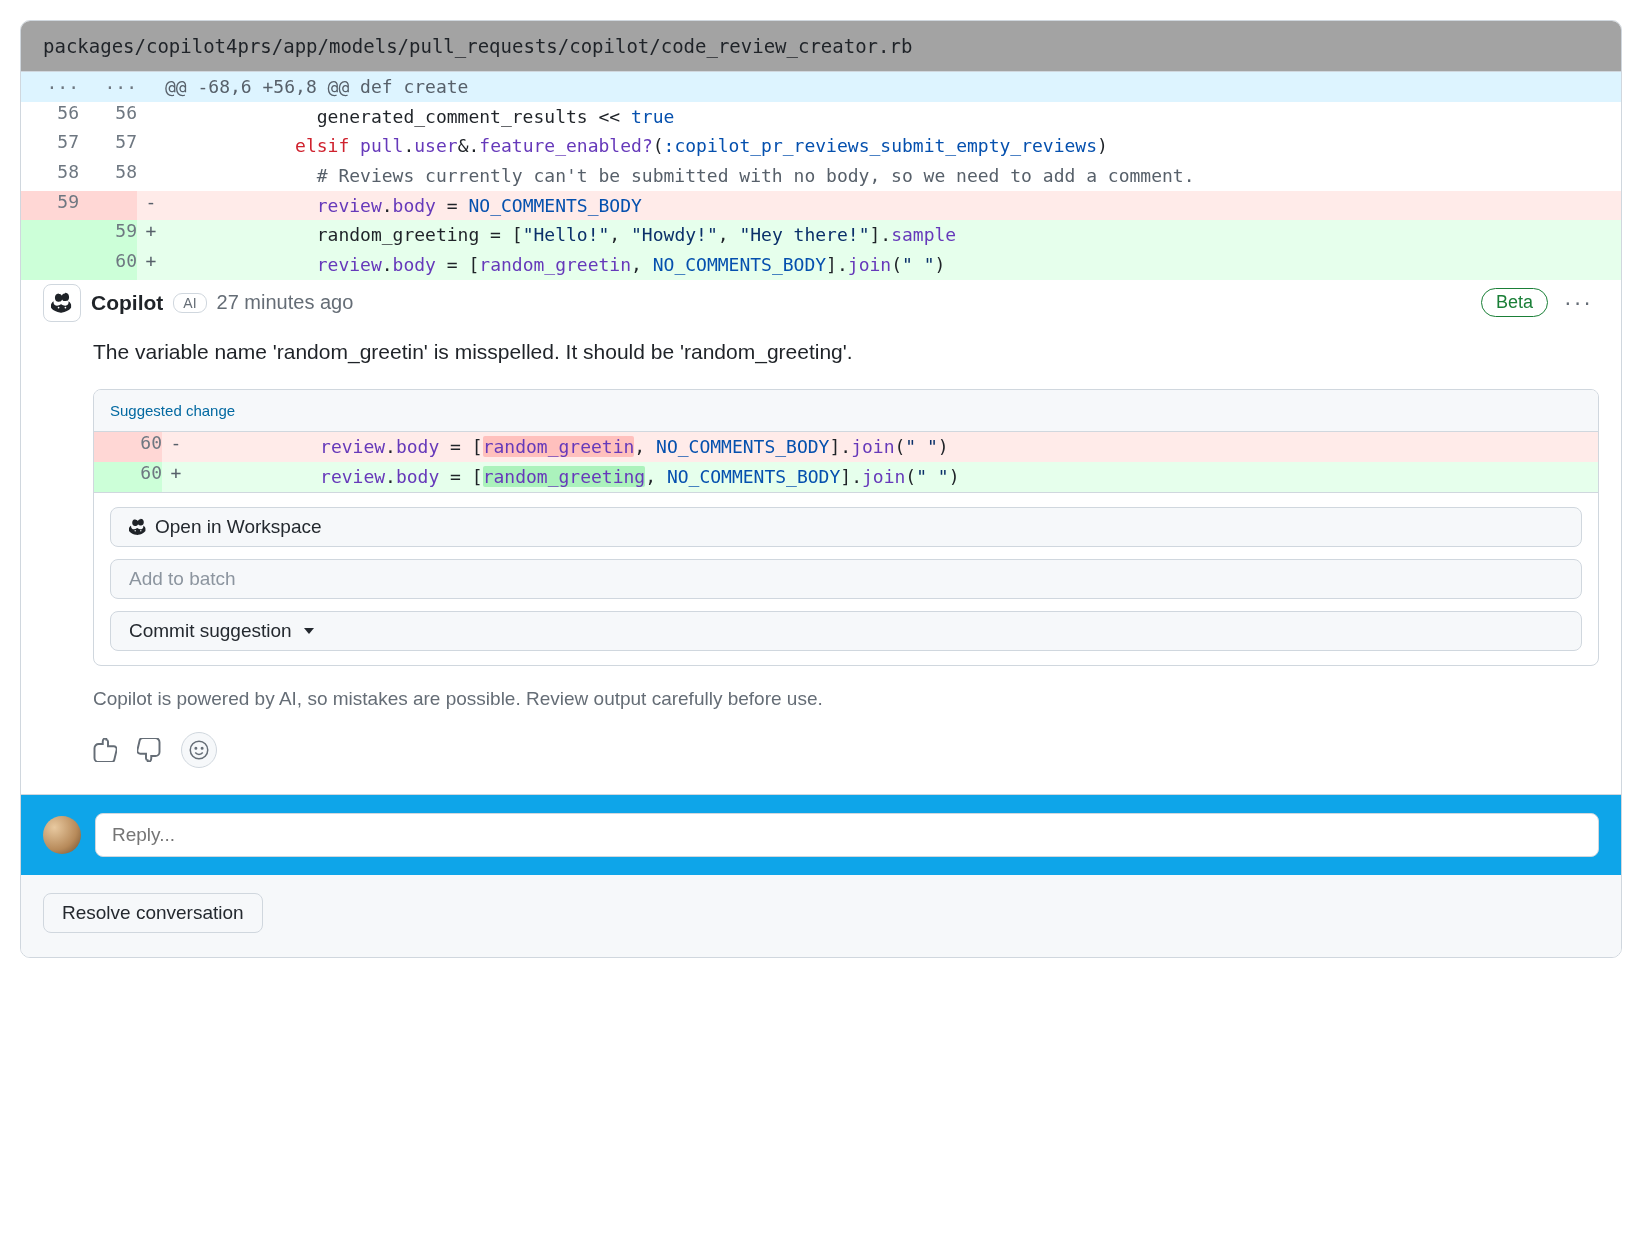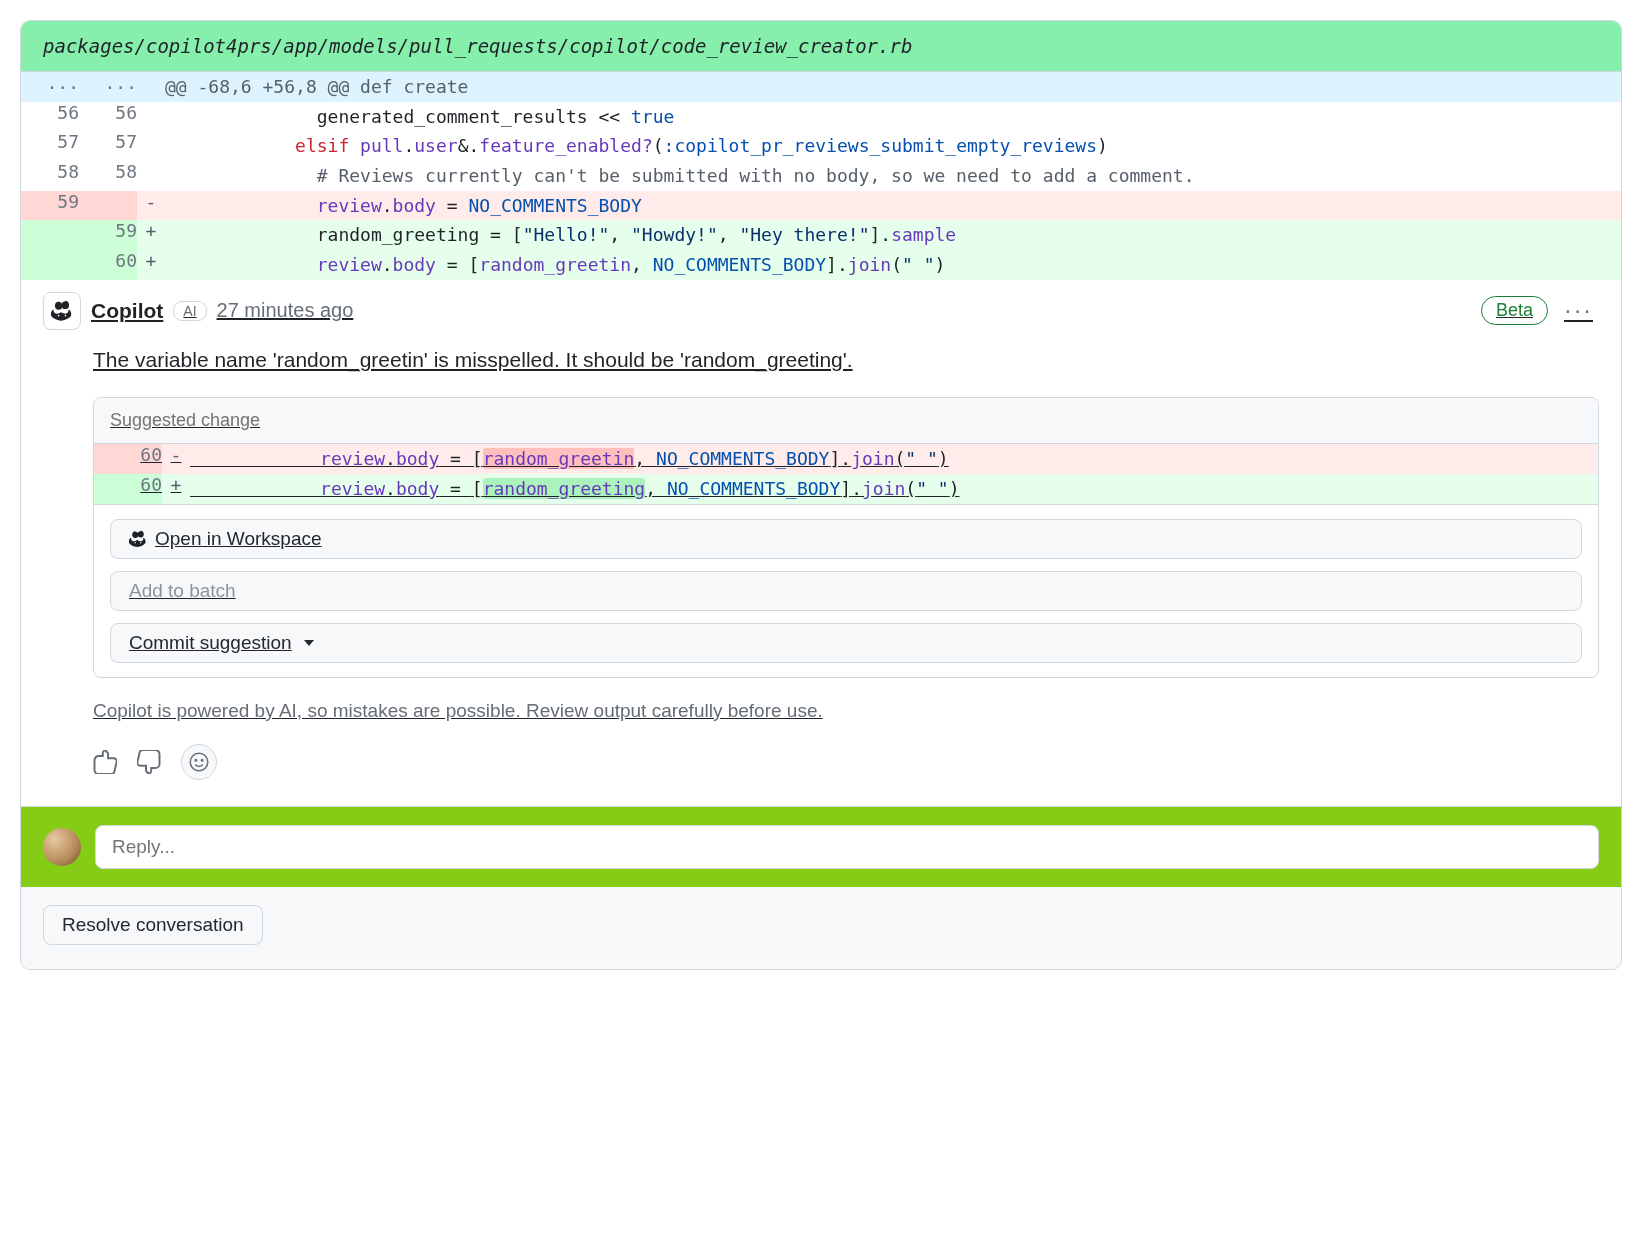--- a/index.html
+++ b/index.html
@@ -14,24 +14,23 @@
   .mono {
     font-family: ui-monospace, SFMono-Regular, "SF Mono", Menlo, Consolas, monospace;
   }
   .panel {
     border: 1px solid #d0d7de;
     border-radius: 10px;
     overflow: hidden;
   }
   .file-header {
     padding: 14px 22px;
-    background: #86efac;
+    background: #a3a3a3;
     border-bottom: 1px solid #d0d7de;
     font-size: 19px;
-    font-style: italic;
   }
   .diff-table { width: 100%; border-collapse: collapse; }
   .diff-table td { padding: 0; vertical-align: top; }
   .ln {
     width: 58px;
     text-align: right;
     color: #6e7781;
     padding: 2px 14px 2px 4px;
     font-size: 18px;
     user-select: none;
@@ -58,23 +57,22 @@
   .hl-add { background: #abf2bc; border-radius: 2px; }
 
   
   .k  { color: #cf222e; }
   .id { color: #6639ba; }
   .lit{ color: #0550ae; }
   .str{ color: #0a3069; }
   .com{ color: #57606a; }
 
   .comment-block {
-    padding: 12px 22px 26px 22px;
+    padding: 4px 22px 26px 22px;
     background: #ffffff;
-    text-decoration: underline;
   }
   .comment-header {
     display: flex;
     align-items: center;
     gap: 10px;
     margin-bottom: 14px;
   }
   .avatar-box {
     width: 38px; height: 38px;
     border: 1px solid #d0d7de;
@@ -106,22 +104,22 @@
 
   .suggestion {
     border: 1px solid #d0d7de;
     border-radius: 8px;
     overflow: hidden;
     margin-bottom: 22px;
   }
   .suggestion-header {
     padding: 12px 16px;
     background: #f6f8fa;
-    color: #737373;
-    font-size: 18px;
+    color: #0369a1;
+    font-size: 15px;
     border-bottom: 1px solid #d0d7de;
   }
   .suggestion .ln { width: 68px; }
   .suggestion-actions {
     display: flex;
     gap: 12px;
     justify-content: flex-end;
     padding: 14px 16px;
     border-top: 1px solid #d0d7de;
     flex-direction: column;
@@ -157,21 +155,21 @@
     border-radius: 50%;
     display: flex; align-items: center; justify-content: center;
     background: #f6f8fa;
   }
 
   .reply-row {
     display: flex;
     align-items: center;
     gap: 14px;
     padding: 18px 22px;
-    background: #84cc16;
+    background: #0ea5e9;
     border-top: 1px solid #d0d7de;
   }
   .user-avatar {
     width: 38px; height: 38px; border-radius: 50%; flex-shrink: 0;
     background: radial-gradient(circle at 30% 30%, #e8c9a0, #b78a5a 60%, #6b4a2a);
   }
   .reply-input {
     flex: 1;
     border: 1px solid #d0d7de;
     border-radius: 8px;

